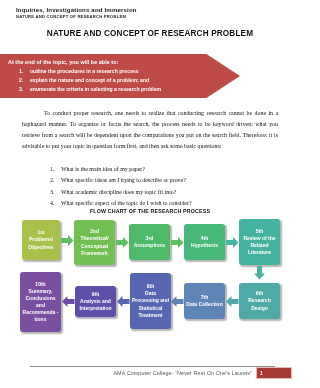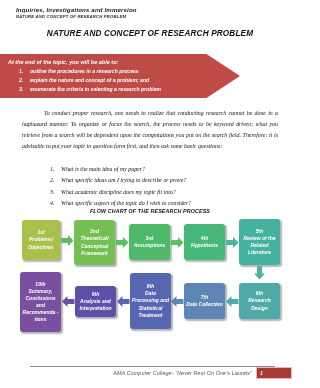--- a/index.html
+++ b/index.html
@@ -13,21 +13,20 @@
     overflow: hidden;
     font-family: "Liberation Sans", sans-serif;
     color: #1a1a1a;
     position: relative;
   }
   .page {
     position: relative;
     width: 300px;
     height: 284px;
     box-sizing: border-box;
-    font-style: italic;
   }
 
   
   .running-head {
     position: absolute;
     left: 16px;
     top: 6px;
   }
   .rh-line1 {
     font-family: "Liberation Sans", sans-serif;

